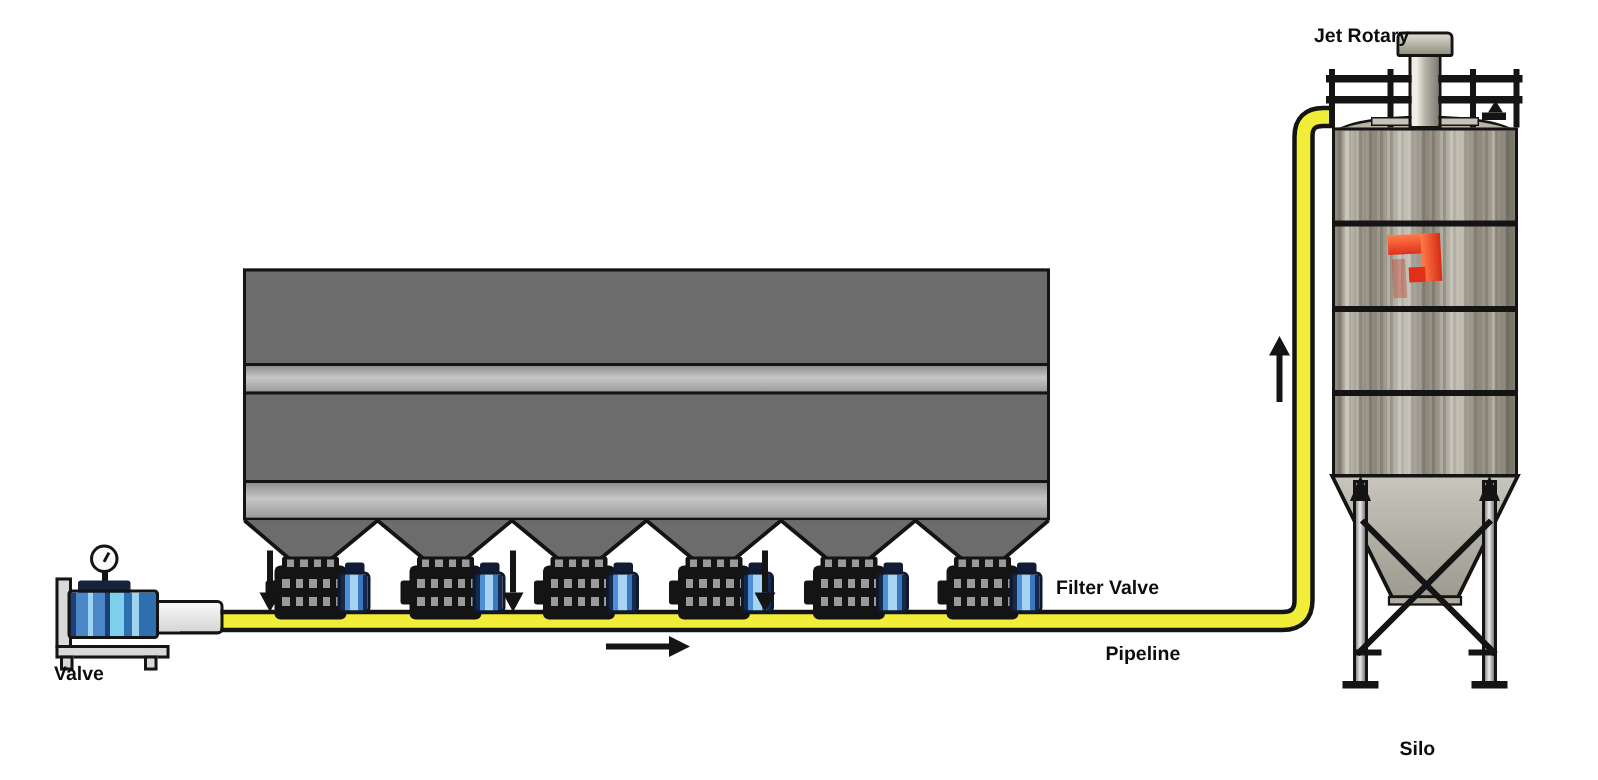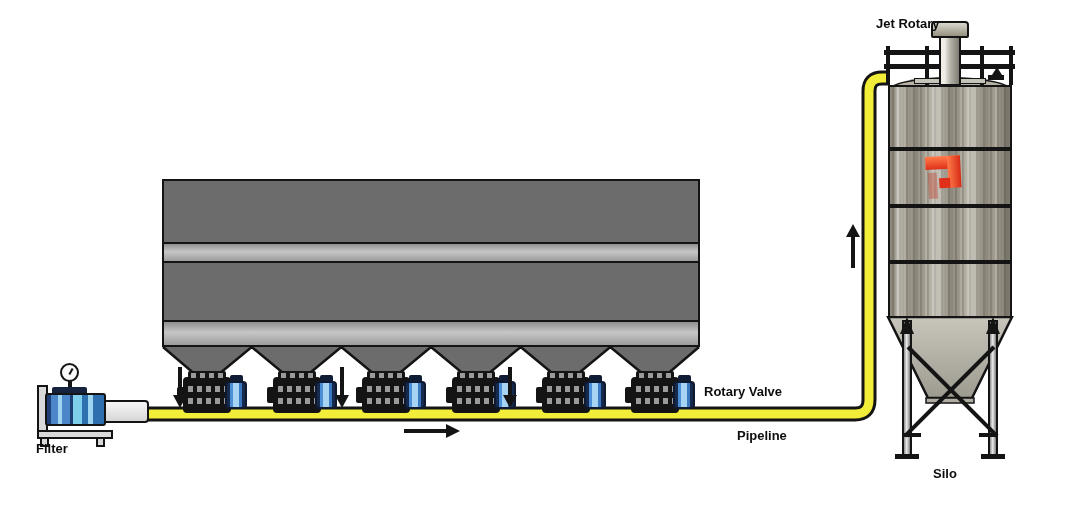--- a/index.html
+++ b/index.html
@@ -268,18 +268,18 @@
     <div class="tee"></div>
     <div class="frame-back"></div>
     <div class="motor-top"></div>
     <div class="motor"></div>
     <div class="outlet"></div>
     <div class="base"></div>
     <div class="bleg" style="left:6px"></div>
     <div class="bleg" style="left:62px"></div>
   </div>
 
-  <div class="lbl" style="left:36px;top:441px">Filter</div>
-  <div class="lbl" style="left:704px;top:384px">Rotary Valve</div>
+  <div class="lbl" style="left:36px;top:441px">Valve</div>
+  <div class="lbl" style="left:704px;top:384px">Filter Valve</div>
   <div class="lbl" style="left:737px;top:428px">Pipeline</div>
   <div class="lbl" style="left:876px;top:16px">Jet Rotary</div>
-  <div class="lbl" style="left:933px;top:466px">Silo</div>
+  <div class="lbl" style="left:933px;top:491px">Silo</div>
 </div>
 
 </body></html>

